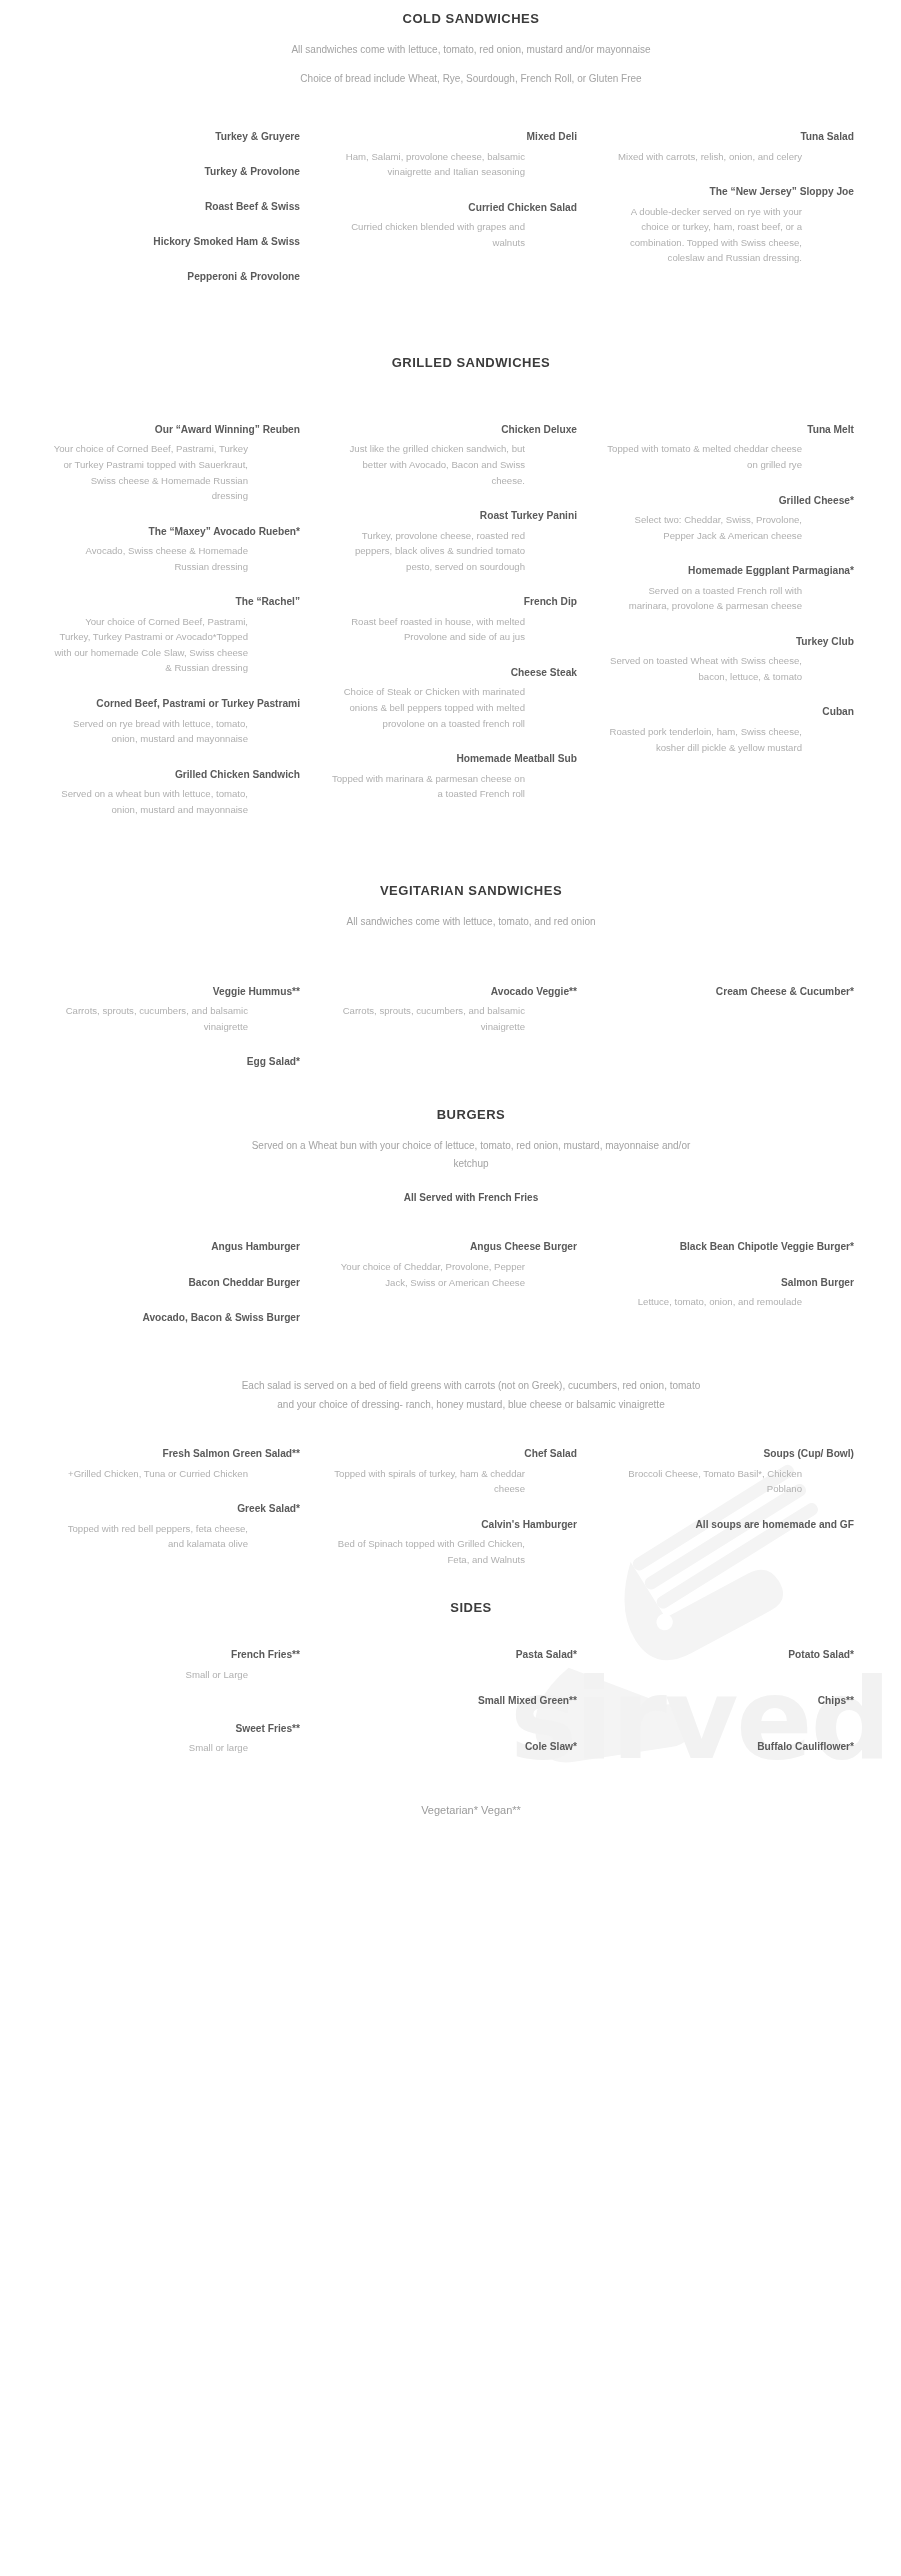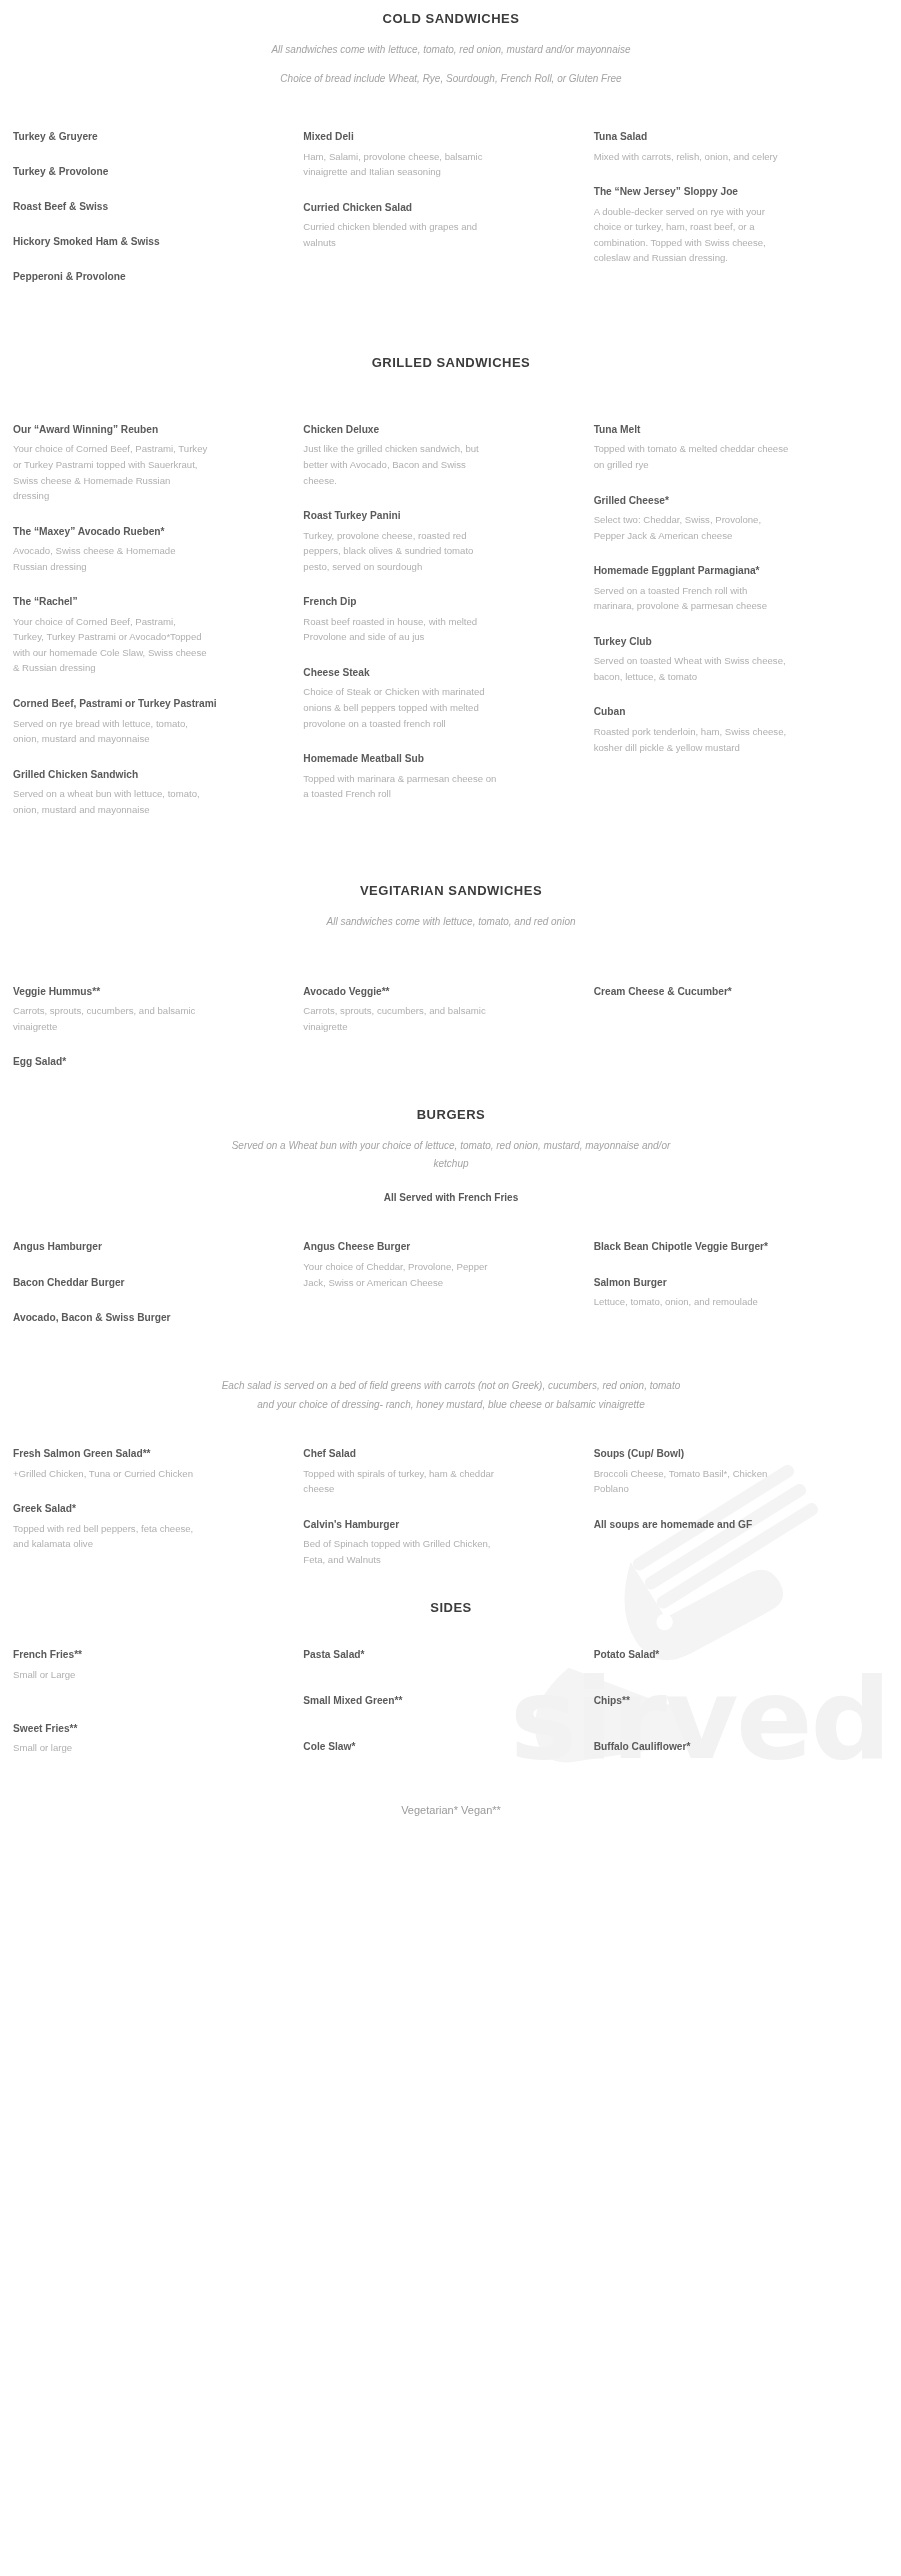--- a/index.html
+++ b/index.html
@@ -41,56 +41,56 @@
     font-size: 113px;
     font-weight: 700;
     color: #f2f2f2;
     letter-spacing: -2.3px;
     line-height: 1;
     z-index: 0;
     pointer-events: none;
     font-family: "DejaVu Sans", sans-serif;
   }
 
-  .content { position: relative; z-index: 2; }
+  .content { position: relative; z-index: 2; margin-left: 40px; }
 
   
   .section-title {
     text-align: center;
     font-size: 13px;
     font-weight: 700;
     letter-spacing: 0.5px;
     color: #3c3c3c;
     margin: 0;
     padding: 0;
     font-family: "Liberation Sans", sans-serif;
   }
 
   .section-note {
     text-align: center;
-    font-style: italic;
     font-size: 10px;
     line-height: 1.85;
     color: #a3a3a3;
     max-width: 465px;
     margin: 0 auto;
     font-family: "Liberation Sans", sans-serif;
   }
   .section-note.strong {
     font-style: normal;
     font-weight: 700;
     color: #585858;
   }
 
   
   .cols {
     display: grid;
     grid-template-columns: 1fr 1fr 1fr;
     column-gap: 0;
     padding: 0 18px 0 13px;
+    text-align: right;
   }
   .col { padding-right: 30px; }
 
   .item { margin-bottom: 21px; }
   .item:last-child { margin-bottom: 0; }
 
   .item-name {
     font-size: 10.2px;
     font-weight: 700;
     color: #5a5a5a;

